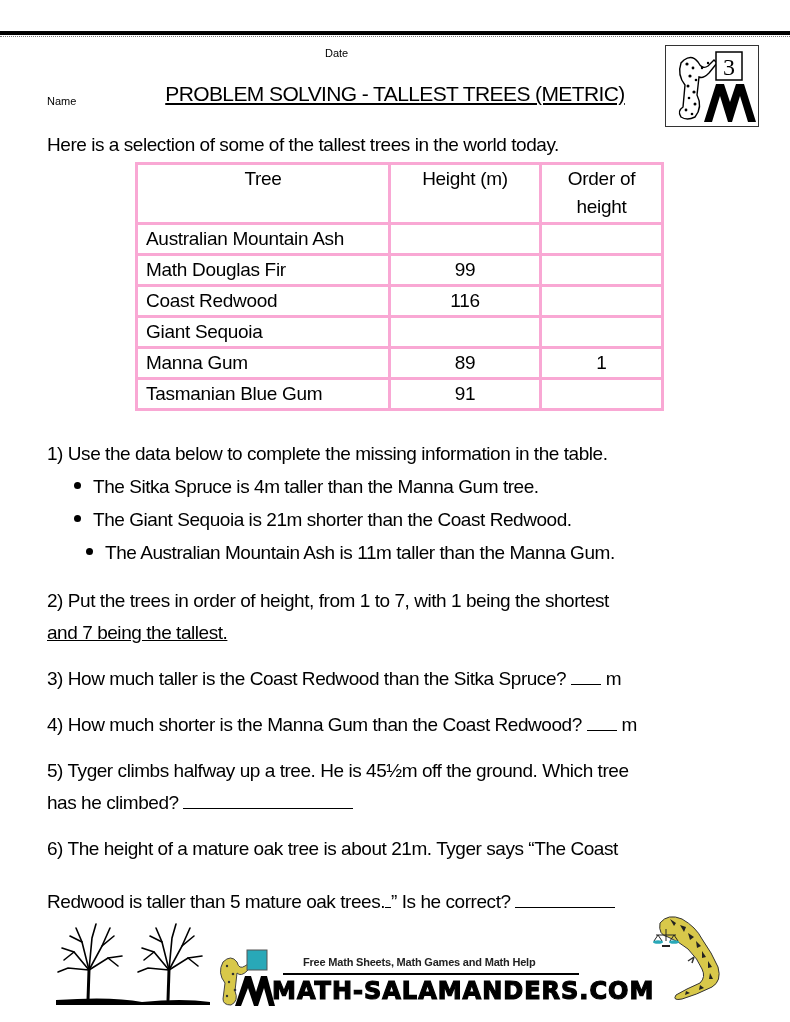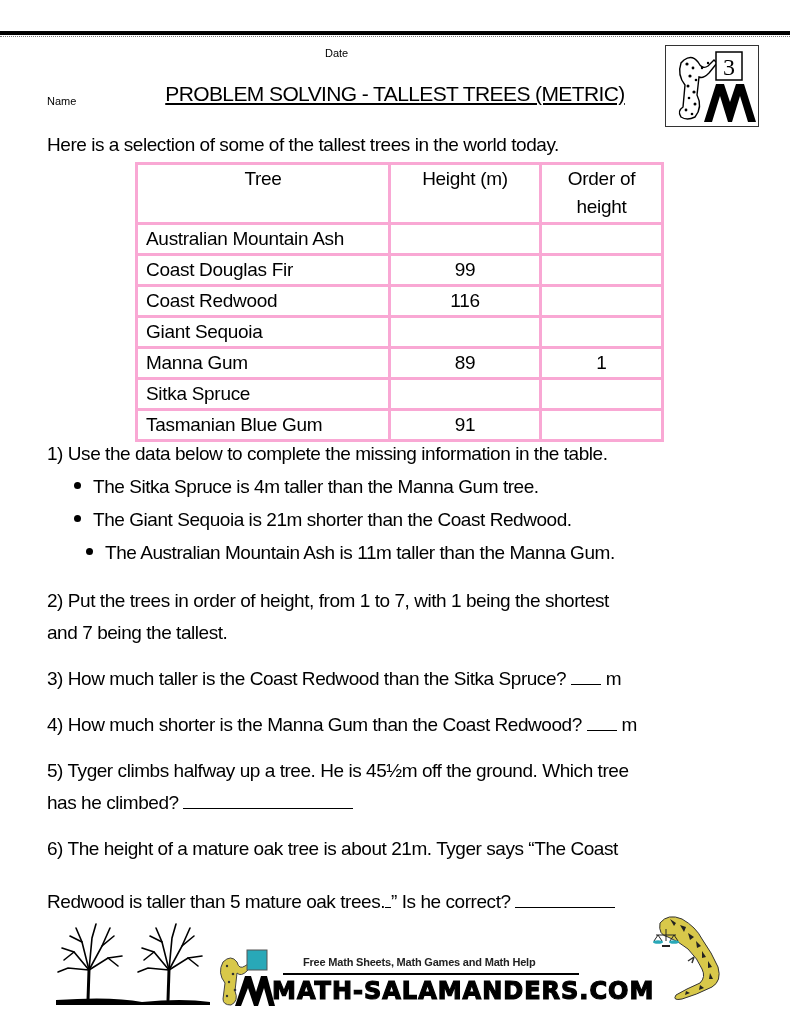--- a/index.html
+++ b/index.html
@@ -80,65 +80,60 @@
       </th>
     </tr>
   </thead>
   <tbody>
     <tr>
       <td>Australian Mountain Ash</td>
       <td class="num"></td>
       <td class="num"></td>
     </tr>
     <tr>
-      <td>Coast Douglas Fir</td>
+      <td>Math Douglas Fir</td>
       <td class="num">99</td>
       <td class="num"></td>
     </tr>
     <tr>
       <td>Coast Redwood</td>
       <td class="num">116</td>
       <td class="num"></td>
     </tr>
     <tr>
       <td>Giant Sequoia</td>
       <td class="num"></td>
       <td class="num"></td>
     </tr>
     <tr>
       <td>Manna Gum</td>
       <td class="num">89</td>
       <td class="num">1</td>
     </tr>
     <tr>
-      <td>Sitka Spruce</td>
-      <td class="num"></td>
-      <td class="num"></td>
-    </tr>
-    <tr>
       <td>Tasmanian Blue Gum</td>
       <td class="num">91</td>
       <td class="num"></td>
     </tr>
   </tbody>
 </table>
 
 <div class="abs para" style="left:47px; top:438px;">1) Use the data below to complete the missing information in the table.</div>
 <div class="abs bullet" style="left:74px; top:476px;">
   <span class="dot"></span><span>The Sitka Spruce is 4m taller than the Manna Gum tree.</span>
 </div>
 <div class="abs bullet" style="left:74px; top:509px;">
   <span class="dot"></span><span>The Giant Sequoia is 21m shorter than the Coast Redwood.</span>
 </div>
 <div class="abs bullet" style="left:86px; top:542px;">
   <span class="dot"></span><span>The Australian Mountain Ash is 11m taller than the Manna Gum.</span>
 </div>
 
 <div class="abs para" style="left:47px; top:585px;">2) Put the trees in order of height, from 1 to 7, with 1 being the shortest</div>
-<div class="abs para" style="left:47px; top:617px;">and 7 being the tallest.</div>
+<div class="abs para" style="left:47px; top:617px;text-decoration:underline;">and 7 being the tallest.</div>
 
 <div class="abs para" style="left:47px; top:663px;">
   <span>3) How much taller is the Coast Redwood than the Sitka Spruce?</span>
   <span class="blank" style="width:30px;"></span>
   <span>m</span>
 </div>
 
 <div class="abs para" style="left:47px; top:709px;">
   <span>4) How much shorter is the Manna Gum than the Coast Redwood?</span>
   <span class="blank" style="width:30px;"></span>

